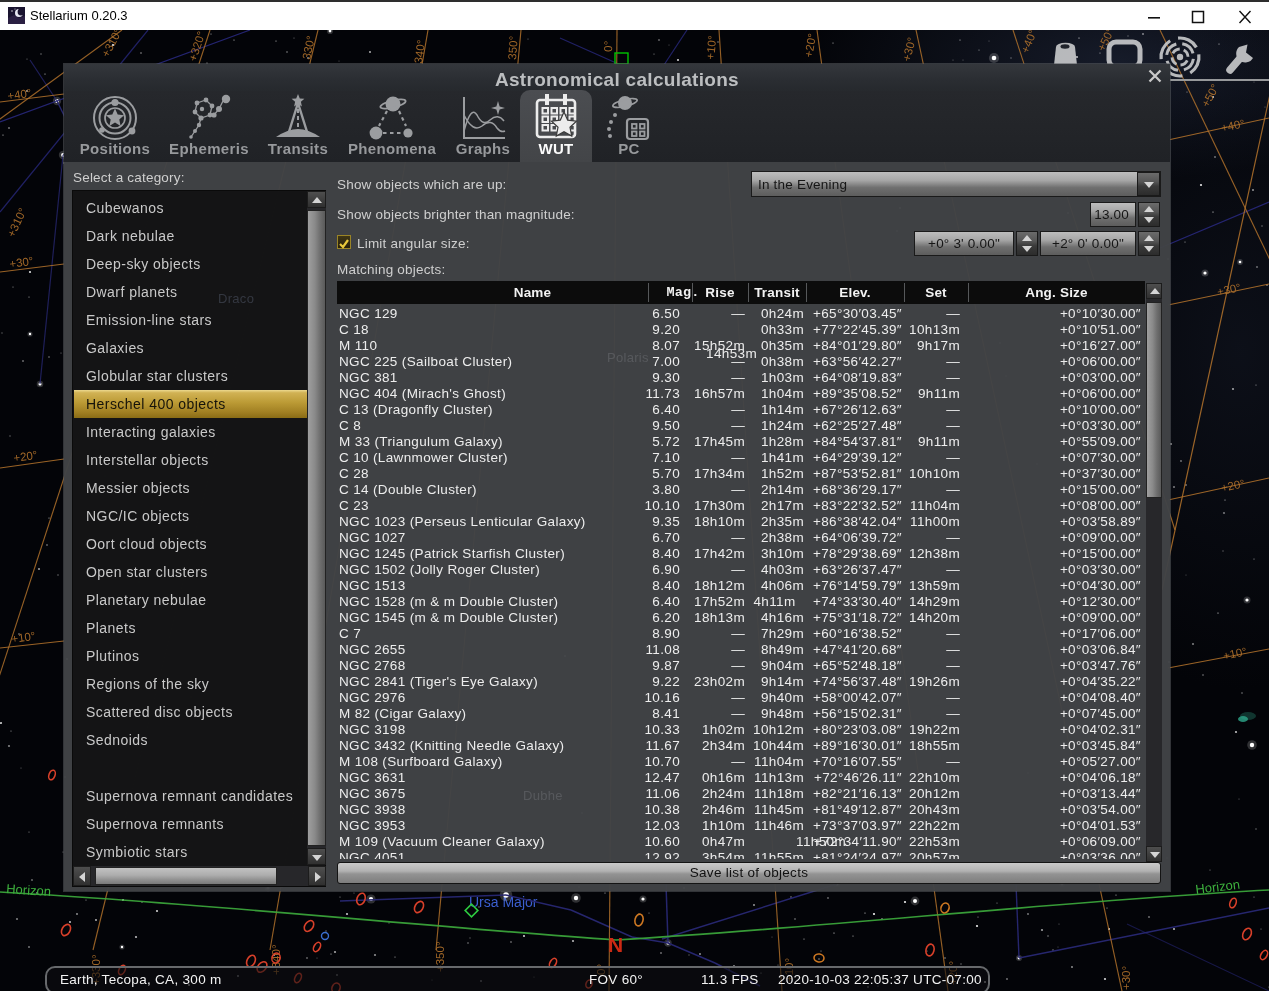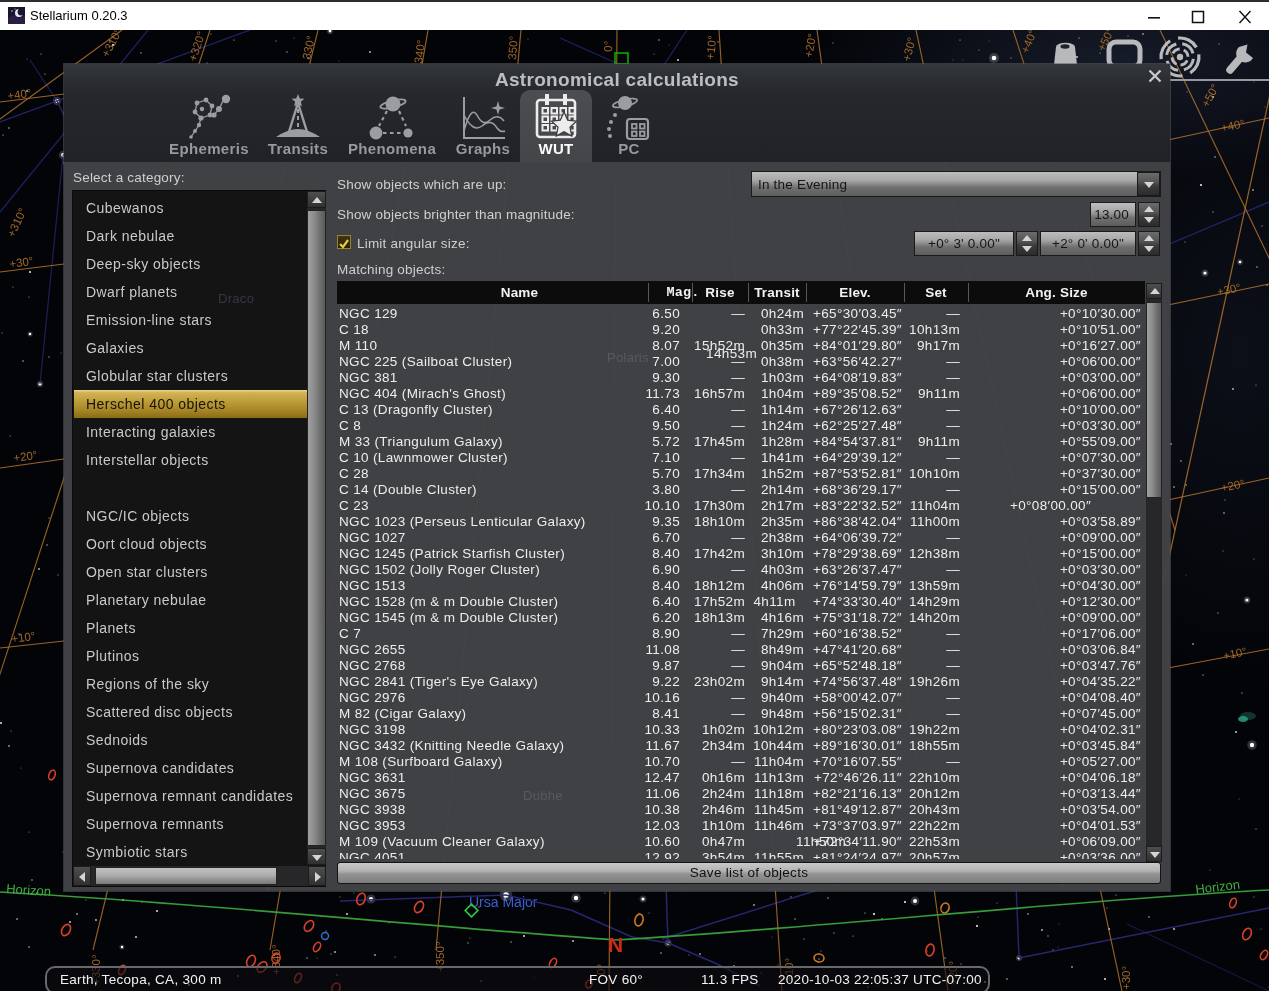--- a/index.html
+++ b/index.html
@@ -484,20 +484,32 @@
     </svg>
     <div class="abs" style="left:1170px;top:79px;width:99px;height:2px;background:#97999b;"></div>
     <div id="dialog">
       <div id="dlg-title">
         <div class="t">Astronomical calculations</div>
         <svg class="closex" width="16" height="16" viewBox="0 0 16 16">
           <path d="M2.5 2.5 L13.5 13.5 M13.5 2.5 L2.5 13.5" stroke="#c9c9c9" stroke-width="2.3"></path>
         </svg>
       </div>
       <div id="dlg-tabs">
+        <div class="tab" style="left:5px;width:92px;">
+          <svg width="52" height="50" viewBox="0 0 52 50">
+<circle cx="26" cy="25" r="21" fill="none" stroke="#9b9da0" stroke-width="2"></circle>
+<circle cx="26" cy="25" r="15.5" fill="none" stroke="#9b9da0" stroke-width="2"></circle>
+<circle cx="26" cy="25" r="10" fill="none" stroke="#9b9da0" stroke-width="1.7"></circle>
+<circle cx="26" cy="9.5" r="3.6" fill="#9b9da0"></circle>
+<circle cx="43" cy="38" r="3.4" fill="#9b9da0"></circle>
+<circle cx="13" cy="37" r="2.8" fill="#9b9da0"></circle>
+<path d="M26 15.5 L28.7 21.5 L35 22.3 L30.3 26.6 L31.6 32.9 L26 29.6 L20.4 32.9 L21.7 26.6 L17 22.3 L23.3 21.5 Z" fill="#9b9da0"></path>
+</svg>
+          <div class="lbl">Positions</div>
+        </div>
         <div class="tab" style="left:97px;width:96px;">
           <svg width="52" height="50" viewBox="0 0 52 50">
 <g stroke="#9b9da0" stroke-width="1.3" fill="none">
 <path d="M14 10 L23 7 L29 13 L27 22 L18 25 L12 19 Z"></path>
 <path d="M18 25 L16 32 L12 38 L8 44"></path>
 <path d="M40 8 L36 16 L31 22"></path>
 </g>
 <g fill="#9b9da0">
 <circle cx="14" cy="10" r="2.4"></circle>
               <circle cx="23" cy="7" r="2.4"></circle>
@@ -596,30 +608,30 @@
           <div class="cat" style="top:3px;">Cubewanos</div>
           <div class="cat" style="top:31px;">Dark nebulae</div>
           <div class="cat" style="top:59px;">Deep-sky objects</div>
           <div class="cat" style="top:87px;">Dwarf planets</div>
           <div class="cat" style="top:115px;">Emission-line stars</div>
           <div class="cat" style="top:143px;">Galaxies</div>
           <div class="cat" style="top:171px;">Globular star clusters</div>
           <div class="cat sel" style="top:199px;">Herschel 400 objects</div>
           <div class="cat" style="top:227px;">Interacting galaxies</div>
           <div class="cat" style="top:255px;">Interstellar objects</div>
+          <div class="cat" style="top:283px;">Messier objects</div>
           <div class="cat" style="top:311px;">NGC/IC objects</div>
           <div class="cat" style="top:339px;">Oort cloud objects</div>
           <div class="cat" style="top:367px;">Open star clusters</div>
           <div class="cat" style="top:395px;">Planetary nebulae</div>
           <div class="cat" style="top:423px;">Planets</div>
           <div class="cat" style="top:451px;">Plutinos</div>
           <div class="cat" style="top:479px;">Regions of the sky</div>
           <div class="cat" style="top:507px;">Scattered disc objects</div>
           <div class="cat" style="top:535px;">Sednoids</div>
-          <div class="cat" style="top:563px;">Supernova candidates</div>
           <div class="cat" style="top:591px;">Supernova remnant candidates</div>
           <div class="cat" style="top:619px;">Supernova remnants</div>
           <div class="cat" style="top:647px;">Symbiotic stars</div>
           <div class="sb-track" style="left:234px;top:0;width:19px;height:674px;"></div>
           <div class="sb-btn" style="left:234px;top:0px;width:19px;height:17px;">
             <div class="tri up" style="left:4px;top:5px;"></div>
           </div>
           <div class="sb-thumbv" style="left:234px;top:19px;width:19px;height:636px;"></div>
           <div class="sb-btn" style="left:234px;top:657px;width:19px;height:17px;">
             <div class="tri dn" style="left:4px;top:6px;"></div>
@@ -661,21 +673,21 @@
         </div>
         <div class="abs gloss" style="left:976px;top:69px;width:96px;height:25px;">
           <div class="ctext" style="position:absolute;left:0;right:0;top:4px;text-align:center;">+2° 0' 0.00"</div>
         </div>
         <div class="abs glossd" style="left:1074px;top:69px;width:22px;height:25px;">
           <div class="tri up" style="left:5px;top:3px;"></div>
           <div class="tri dn" style="left:5px;top:14px;"></div>
         </div>
         <div class="dl" style="left:273px;top:100px;">Matching objects:</div>
         <div id="thead">
-          <div class="th" style="left:3px;width:311px;padding-left:48px;">Name</div>
+          <div class="th" style="left:16px;width:311px;padding-left:48px;">Name</div>
           <div class="th" style="left:324px;width:44px;font-family:Liberation Mono, monospace;">Mag.</div>
           <div class="colsep" style="left:311px;"></div>
           <div class="th" style="left:355px;width:56px;">Rise</div>
           <div class="colsep" style="left:355px;"></div>
           <div class="th" style="left:411px;width:58px;">Transit</div>
           <div class="colsep" style="left:411px;"></div>
           <div class="th" style="left:469px;width:98px;">Elev.</div>
           <div class="colsep" style="left:469px;"></div>
           <div class="th" style="left:567px;width:64px;">Set</div>
           <div class="colsep" style="left:567px;"></div>
@@ -766,21 +778,21 @@
           <div class="cell cr" style="left:408px;top:178px;width:59px;">2h14m</div>
           <div class="cell cr" style="left:467px;top:178px;width:98px;">+68°36′29.17″</div>
           <div class="cell cr" style="left:565px;top:178px;width:58px;">—</div>
           <div class="cell cr" style="left:623px;top:178px;width:181px;">+0°15′00.00″</div>
           <div class="cell" style="left:2px;top:194px;width:300px;">C 23</div>
           <div class="cell cr" style="left:283px;top:194px;width:60px;">10.10</div>
           <div class="cell cr" style="left:348px;top:194px;width:60px;">17h30m</div>
           <div class="cell cr" style="left:408px;top:194px;width:59px;">2h17m</div>
           <div class="cell cr" style="left:467px;top:194px;width:98px;">+83°22′32.52″</div>
           <div class="cell cr" style="left:565px;top:194px;width:58px;">11h04m</div>
-          <div class="cell cr" style="left:623px;top:194px;width:181px;text-align:center;">+0°08′00.00″</div>
+          <div class="cell cr" style="left:623px;top:194px;width:181px;">+0°08′00.00″</div>
           <div class="cell" style="left:2px;top:210px;width:300px;">NGC 1023 (Perseus Lenticular Galaxy)</div>
           <div class="cell cr" style="left:283px;top:210px;width:60px;">9.35</div>
           <div class="cell cr" style="left:348px;top:210px;width:60px;">18h10m</div>
           <div class="cell cr" style="left:408px;top:210px;width:59px;">2h35m</div>
           <div class="cell cr" style="left:467px;top:210px;width:98px;">+86°38′42.04″</div>
           <div class="cell cr" style="left:565px;top:210px;width:58px;">11h00m</div>
           <div class="cell cr" style="left:623px;top:210px;width:181px;">+0°03′58.89″</div>
           <div class="cell" style="left:2px;top:226px;width:300px;">NGC 1027</div>
           <div class="cell cr" style="left:283px;top:226px;width:60px;">6.70</div>
           <div class="cell cr" style="left:348px;top:226px;width:60px;">—</div>

